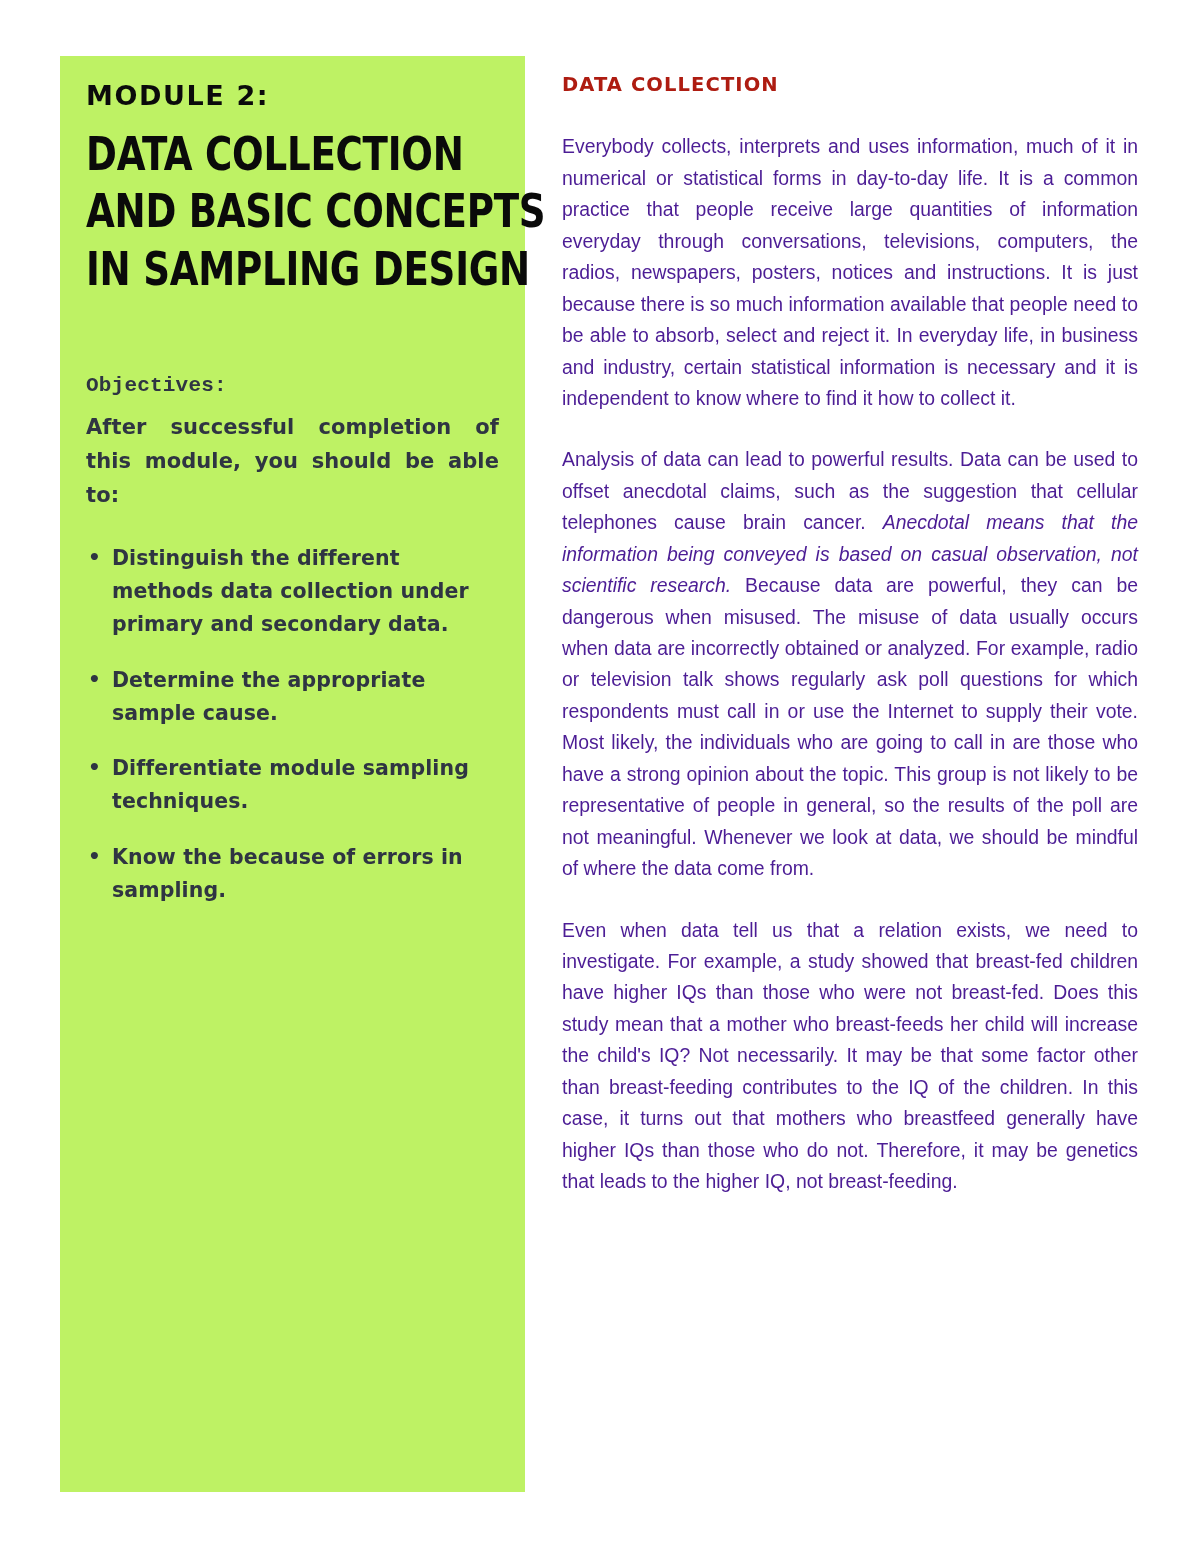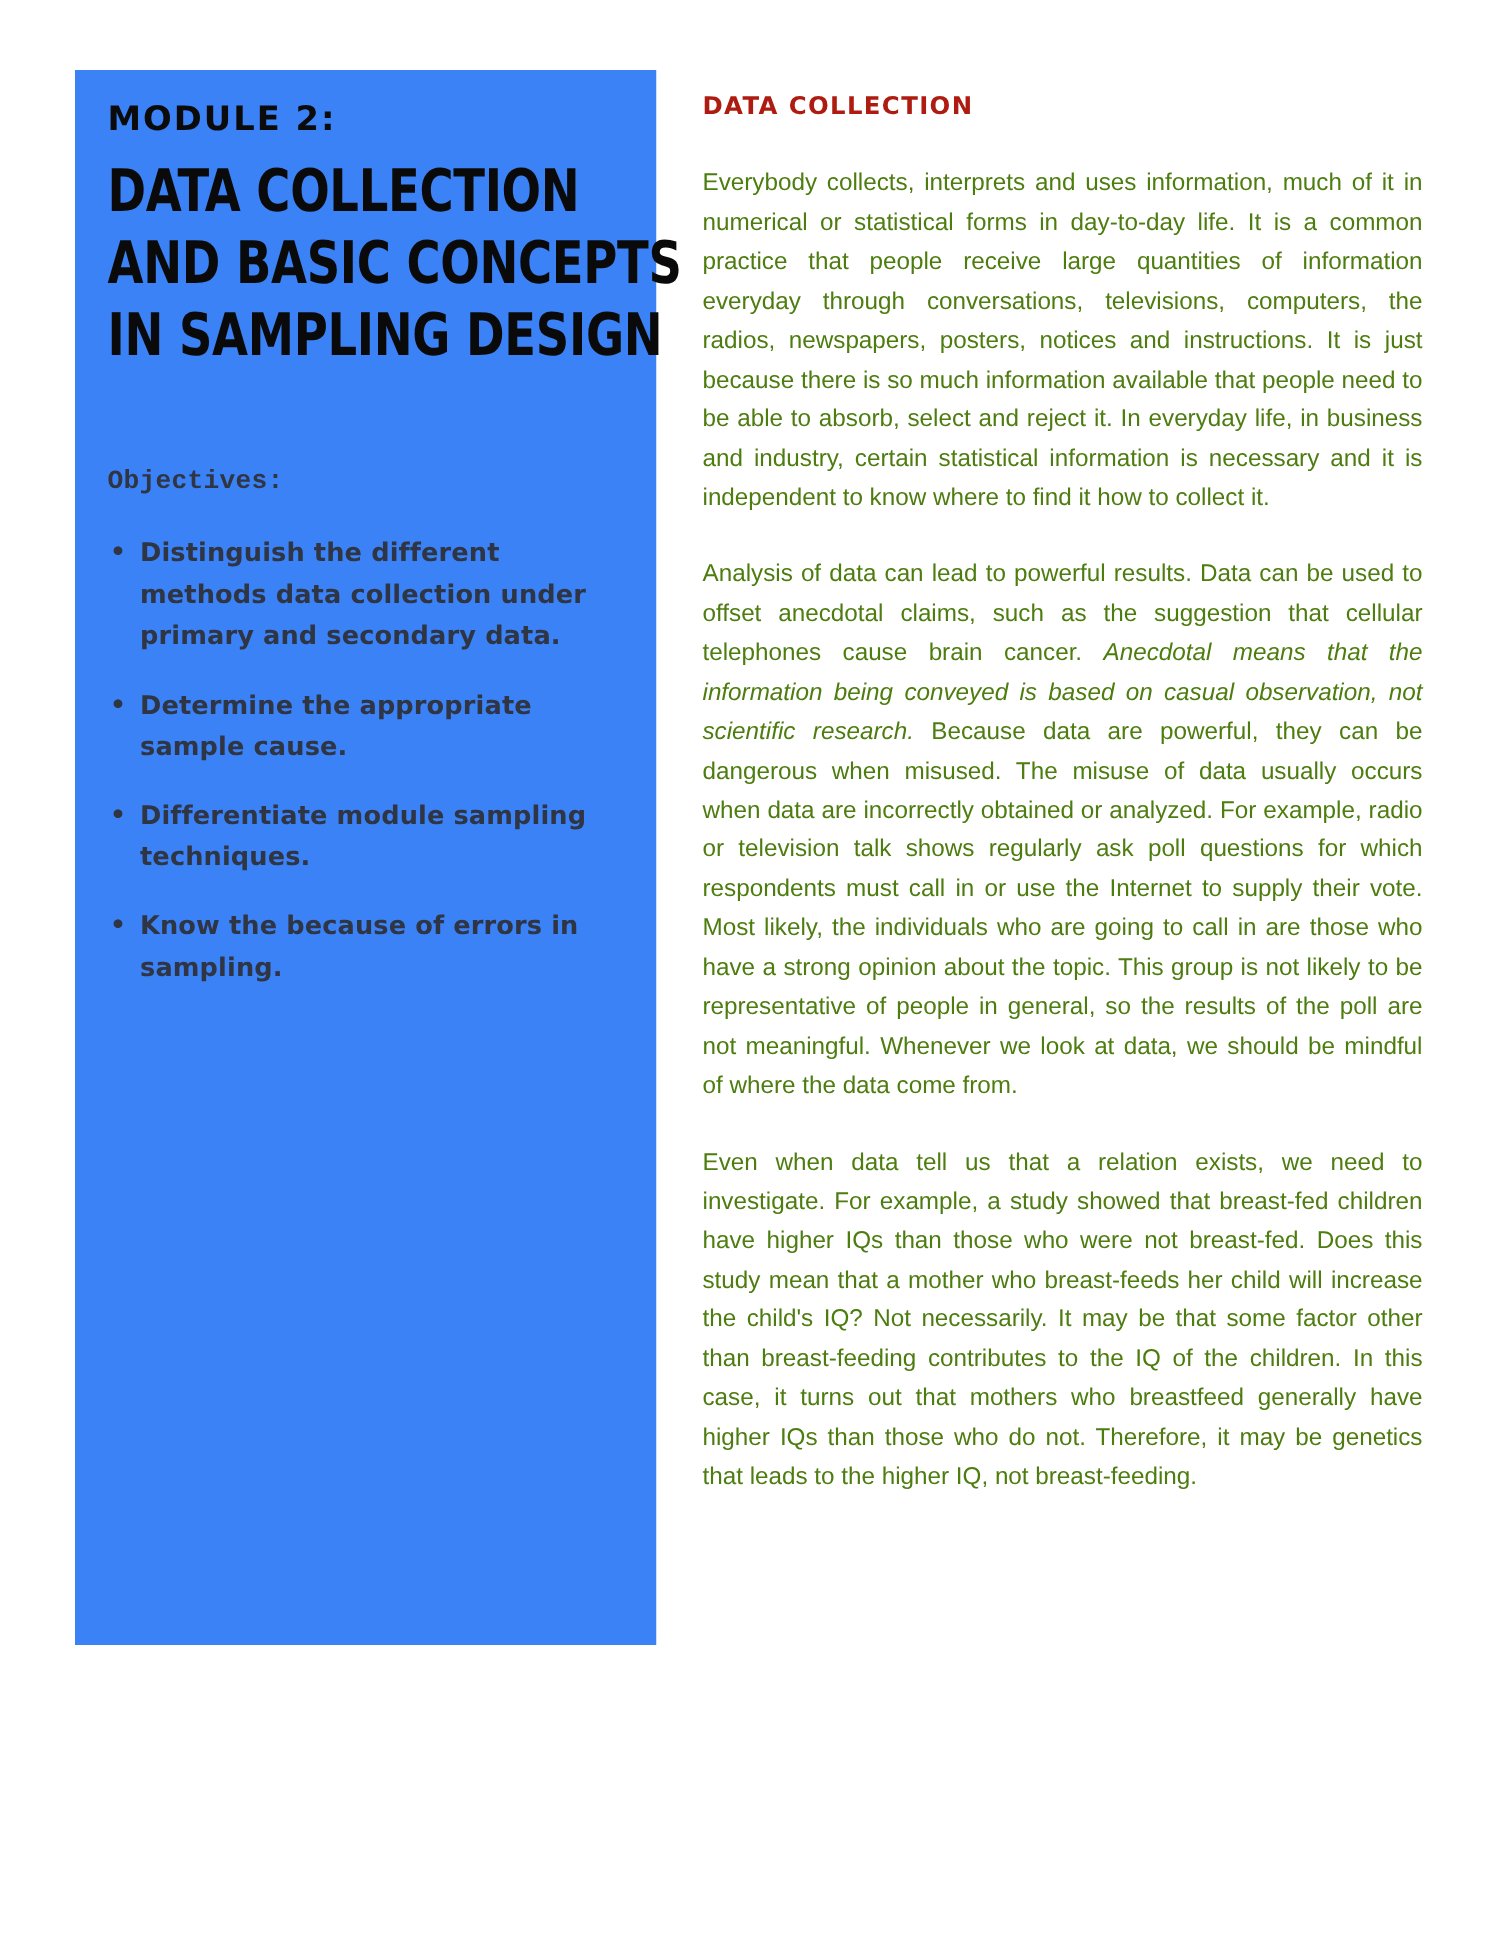--- a/index.html
+++ b/index.html
@@ -21,22 +21,22 @@
     inset: 0;
     background: #ffffff;
   }
 
   
   .sidebar {
     position: absolute;
     left: 60px;
     top: 56px;
     width: 465px;
-    height: 1260px;
-    background: #3b82f6;
+    height: 1436px;
+    background: #bef264;
     box-sizing: border-box;
     padding: 24px 26px 0 26px;
   }
 
   .module-label {
     font-family: "DejaVu Sans", sans-serif;
     font-weight: 700;
     font-size: 27px;
     letter-spacing: 1.6px;
     color: #0b0b0b;
@@ -122,21 +122,21 @@
     letter-spacing: 1.1px;
     color: #ae1c11;
     margin: 0 0 36px 0;
     line-height: 1.1;
   }
 
   .body-par {
     font-family: "Liberation Sans", "DejaVu Sans", sans-serif;
     font-size: 19.4px;
     line-height: 1.62;
-    color: #4d7c0f;
+    color: #4c1d95;
     text-align: justify;
     margin: 16px 0 30px 0;
     -webkit-hyphens: none;
     hyphens: none;
   }
   .body-par:last-child { margin-bottom: 0; }
   .body-par em { font-style: italic; }
 </style>
 </head>
 <body>
@@ -148,20 +148,21 @@
     <div class="module-label">MODULE 2:</div>
 
     <h1 class="module-title">
       <span class="tline">DATA COLLECTION</span>
       <span class="tline">AND BASIC CONCEPTS</span>
       <span class="tline">IN SAMPLING DESIGN</span>
     </h1>
 
     <div class="objectives-block">
       <h2 class="objectives-heading">Objectives:</h2>
+      <p class="objectives-intro">After successful completion of this module, you should be able to:</p>
 
       <ul class="objectives-list">
         <li>Distinguish the different methods data collection under primary and secondary data.</li>
         <li>Determine the appropriate sample cause.</li>
         <li>Differentiate module sampling techniques.</li>
         <li>Know the because of errors in sampling.</li>
       </ul>
     </div>
   </aside>
 

